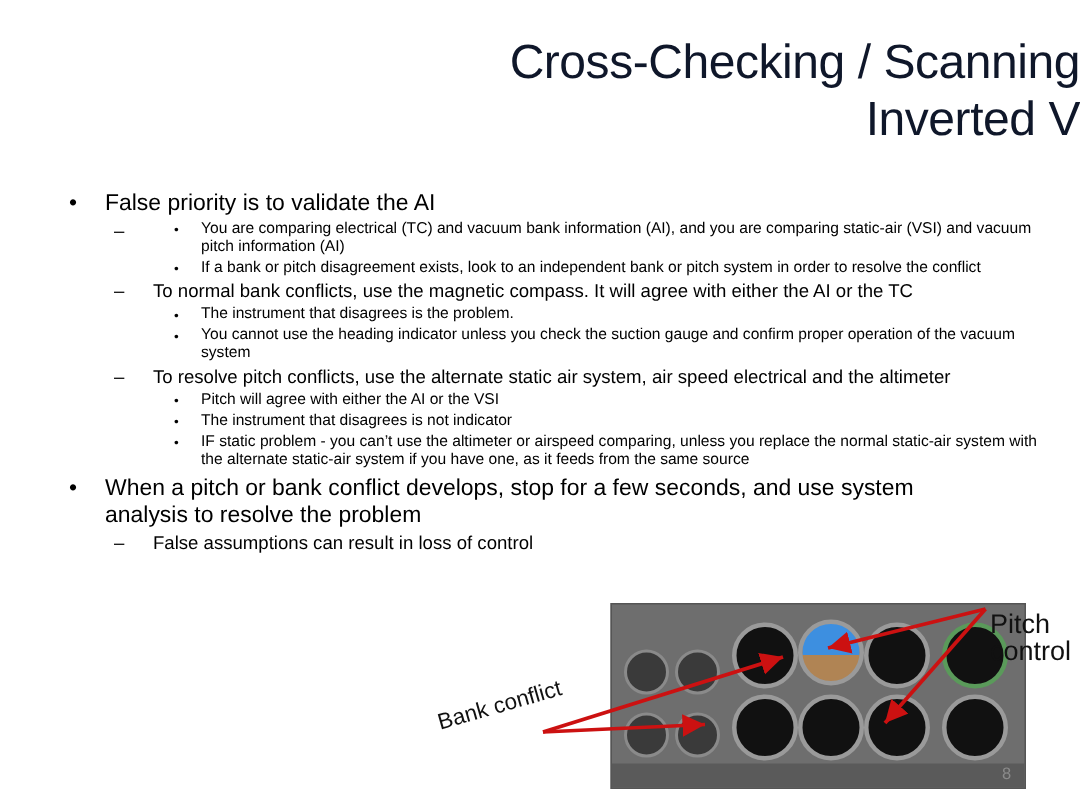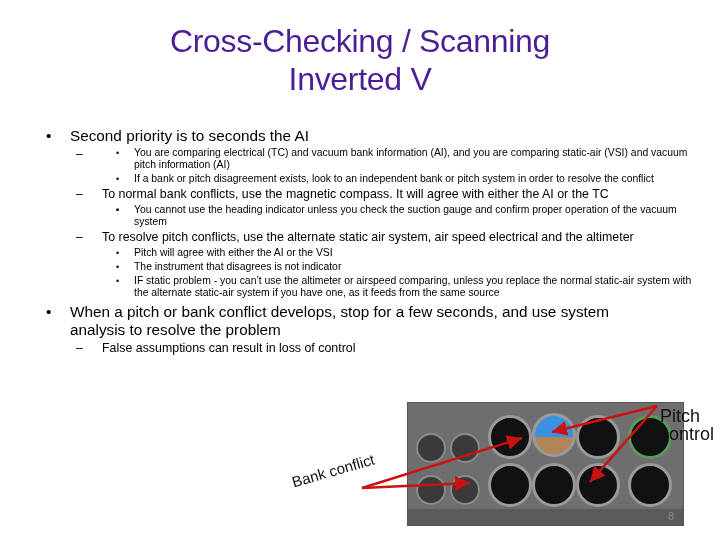--- a/index.html
+++ b/index.html
@@ -1,17 +1,17 @@
 <!DOCTYPE html>
 <html><head>
 <meta charset="utf-8">
 <style>
   html,body{margin:0;padding:0;}
   body{width:720px;height:540px;background:#fff;position:relative;overflow:hidden;font-family:"Liberation Sans",sans-serif;color:#000;}
-  .title{position:absolute;left:0;width:720px;top:22px;text-align:center;font-size:32px;line-height:38px;color:#4c1d95;letter-spacing:-0.3px;}
+  .title{position:absolute;left:0;width:720px;top:22px;text-align:right;font-size:32px;line-height:38px;color:#0f172a;letter-spacing:-0.3px;}
   .body{position:absolute;left:46px;top:125px;width:650px;}
   .l1{position:relative;padding-left:24px;font-size:15.3px;line-height:18px;margin-top:2px;}
   .l1 .b{position:absolute;left:0;top:0;}
   .l2{position:relative;padding-left:56px;font-size:12.4px;line-height:15px;margin-top:2px;}
   .l2 .b{position:absolute;left:30px;top:0;}
   .l3{position:relative;padding-left:88px;font-size:10.4px;line-height:12px;margin-top:2px;}
   .l3 .b{position:absolute;left:70px;top:0;font-size:9px;}
   .panel{position:absolute;left:407px;top:402px;width:275px;height:122px;background:#6e6e6e;border:1px solid #555;}
   .gauge{position:absolute;width:38px;height:38px;border-radius:50%;background:#111;border:3px solid #9a9a9a;}
   .small{position:absolute;width:26px;height:26px;border-radius:50%;background:#3a3a3a;border:2px solid #8a8a8a;}
@@ -21,26 +21,26 @@
 </style>
 </head>
 <body>
 
 <div class="title">
   <div>Cross-Checking / Scanning</div>
   <div>Inverted V</div>
 </div>
 
 <div class="body">
-  <div class="l1"><span class="b">•</span><span>Second priority is to seconds the AI</span></div>
+  <div class="l1"><span class="b">•</span><span>False priority is to validate the AI</span></div>
   <div class="l2"><span class="b">–</span></div>
   <div class="l3"><span class="b">•</span><span>You are comparing electrical (TC) and vacuum bank information (AI), and you are comparing static-air (VSI) and vacuum pitch information (AI)</span></div>
   <div class="l3"><span class="b">•</span><span>If a bank or pitch disagreement exists, look to an independent bank or pitch system in order to resolve the conflict</span></div>
   <div class="l2"><span class="b">–</span><span>To normal bank conflicts, use the magnetic compass. It will agree with either the AI or the TC</span></div>
-  <div class="l3"><span class="b">•</span></div>
+  <div class="l3"><span class="b">•</span><span>The instrument that disagrees is the problem.</span></div>
   <div class="l3"><span class="b">•</span><span>You cannot use the heading indicator unless you check the suction gauge and confirm proper operation of the vacuum system</span></div>
   <div class="l2"><span class="b">–</span><span>To resolve pitch conflicts, use the alternate static air system, air speed electrical and the altimeter</span></div>
   <div class="l3"><span class="b">•</span><span>Pitch will agree with either the AI or the VSI</span></div>
   <div class="l3"><span class="b">•</span><span>The instrument that disagrees is not indicator</span></div>
   <div class="l3"><span class="b">•</span><span>IF static problem - you can’t use the altimeter or airspeed comparing, unless you replace the normal static-air system with the alternate static-air system if you have one, as it feeds from the same source</span></div>
   <div class="l1" style="margin-top:4px;width:560px"><span class="b">•</span><span>When a pitch or bank conflict develops, stop for a few seconds, and use system analysis to resolve the problem</span></div>
   <div class="l2"><span class="b">–</span><span>False assumptions can result in loss of control</span></div>
 </div>
 
 <div class="panel">

